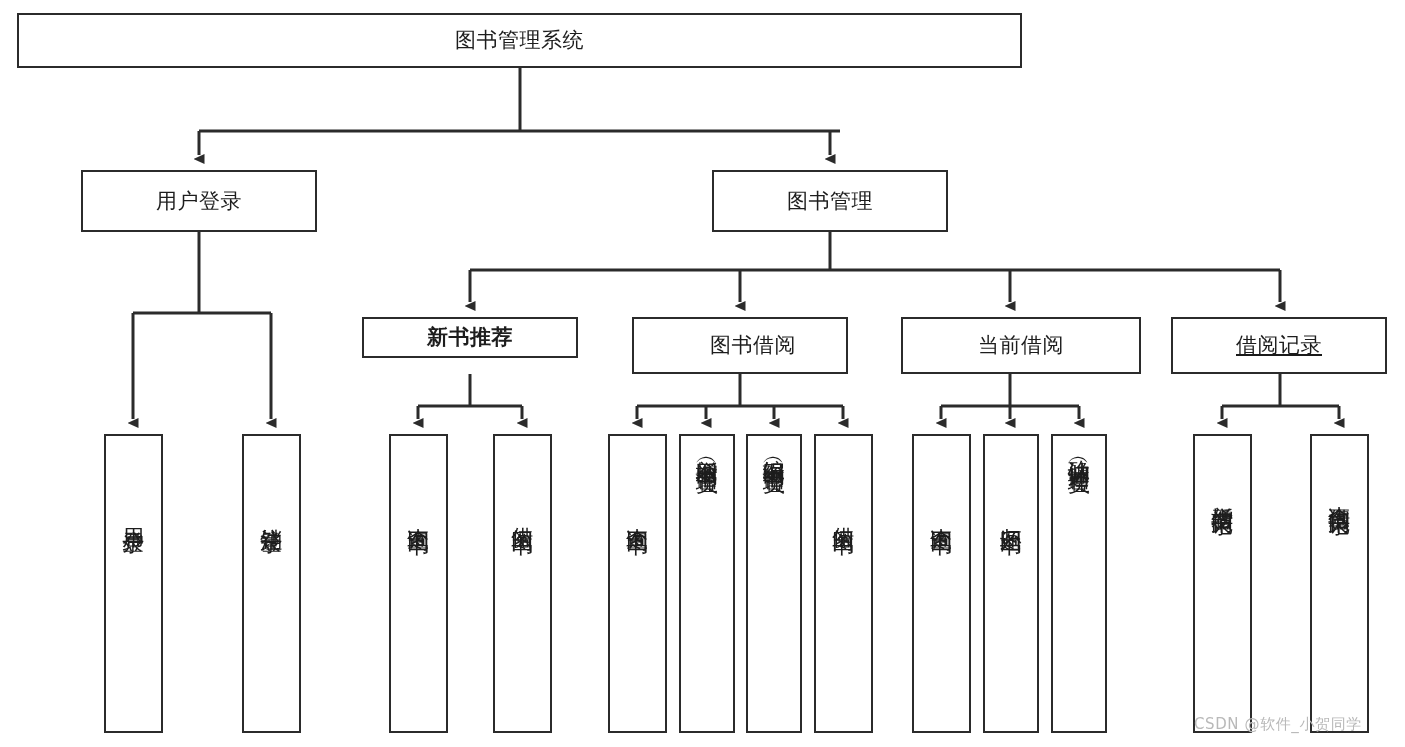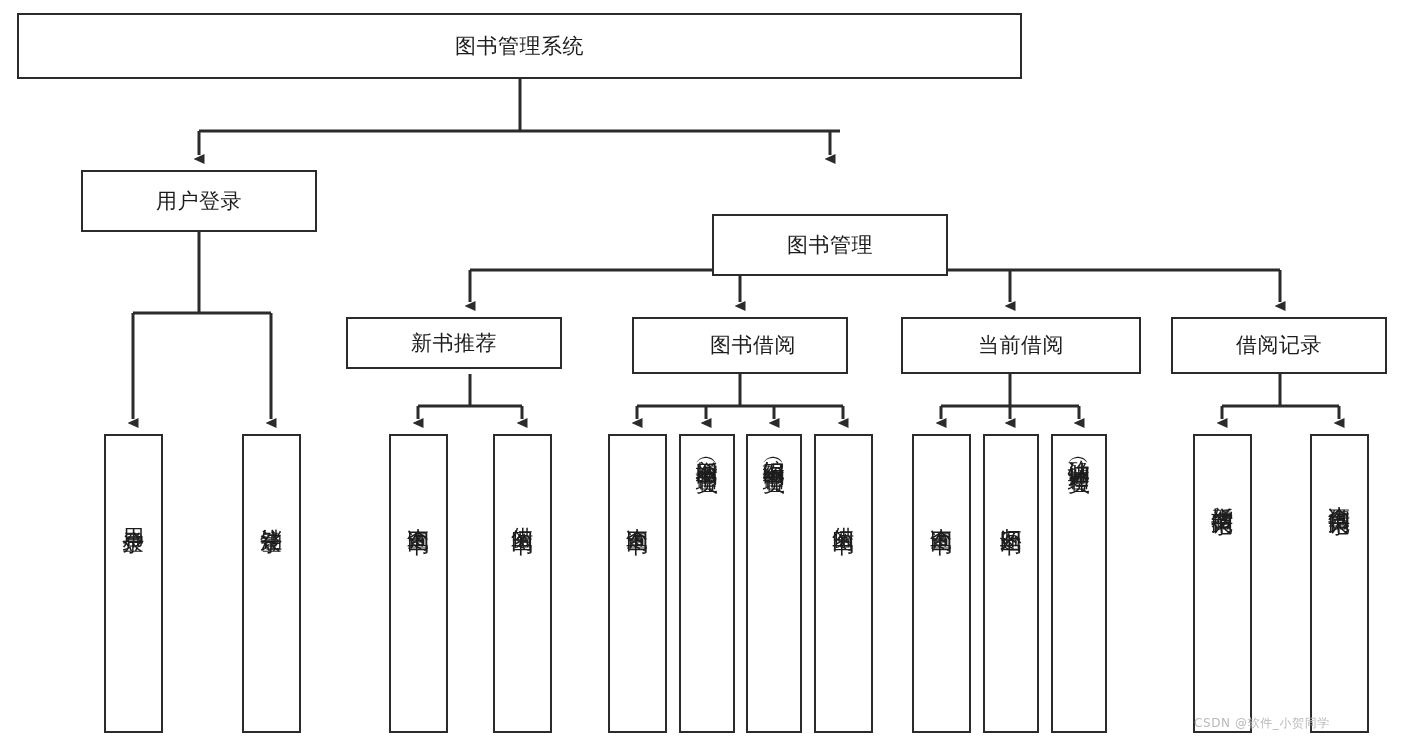--- a/index.html
+++ b/index.html
@@ -56,21 +56,21 @@
     letter-spacing:2px;
     white-space:normal;
     max-height:272px;
   }
   .node.leaf.tall .label{max-height:286px;}
   
   .node.leaf.mid{padding-top:74px;}
   .node.leaf.mid2{padding-top:52px;}
   .watermark{
     position:absolute;
-    font-size:12px;
+    font-size:15px;
     color:#b9b9b9;
     letter-spacing:0.6px;
     white-space:nowrap;
     z-index:3;
     text-align:right;
   }
 </style>
 </head>
 <body>
 
@@ -119,45 +119,45 @@
       <path d="M1010,406 L1010,419" marker-end="url(#arrow)"></path>
       <path d="M1079,406 L1079,419" marker-end="url(#arrow)"></path>
 
       <path d="M1280,374 L1280,406"></path>
       <path d="M1222,406 L1339,406"></path>
       <path d="M1222,406 L1222,419" marker-end="url(#arrow)"></path>
       <path d="M1339,406 L1339,419" marker-end="url(#arrow)"></path>
     </g>
   </svg>
 
-  <div class="node root" style="left:17px; top:13px; width:1005px; height:66px;">
+  <div class="node root" style="left:17px; top:13px; width:1005px; height:55px;">
     <span class="label">图书管理系统</span>
   </div>
 
   <div class="node" style="left:81px; top:170px; width:236px; height:62px;">
     <span class="label">用户登录</span>
   </div>
 
-  <div class="node" style="left:712px; top:170px; width:236px; height:62px;margin-top:44px;">
+  <div class="node" style="left:712px; top:170px; width:236px; height:62px;">
     <span class="label">图书管理</span>
   </div>
 
-  <div class="node" style="left:346px; top:317px; width:216px; height:52px;">
+  <div class="node" style="left:362px; top:317px; width:216px; height:41px;font-weight:bold;">
     <span class="label">新书推荐</span>
   </div>
 
   <div class="node" style="left:632px; top:317px; width:216px; height:57px;padding-left:26px;">
     <span class="label">图书借阅</span>
   </div>
 
   <div class="node" style="left:901px; top:317px; width:240px; height:57px;">
     <span class="label">当前借阅</span>
   </div>
 
-  <div class="node" style="left:1171px; top:317px; width:216px; height:57px;">
+  <div class="node" style="left:1171px; top:317px; width:216px; height:57px;text-decoration:underline;">
     <span class="label">借阅记录</span>
   </div>
 
   <div class="node leaf mid" style="left:104px; top:434px; width:59px; height:299px;">
     <span class="label">用户登录</span>
   </div>
 
   <div class="node leaf mid" style="left:242px; top:434px; width:59px; height:299px;">
     <span class="label">注销登录</span>
   </div>

